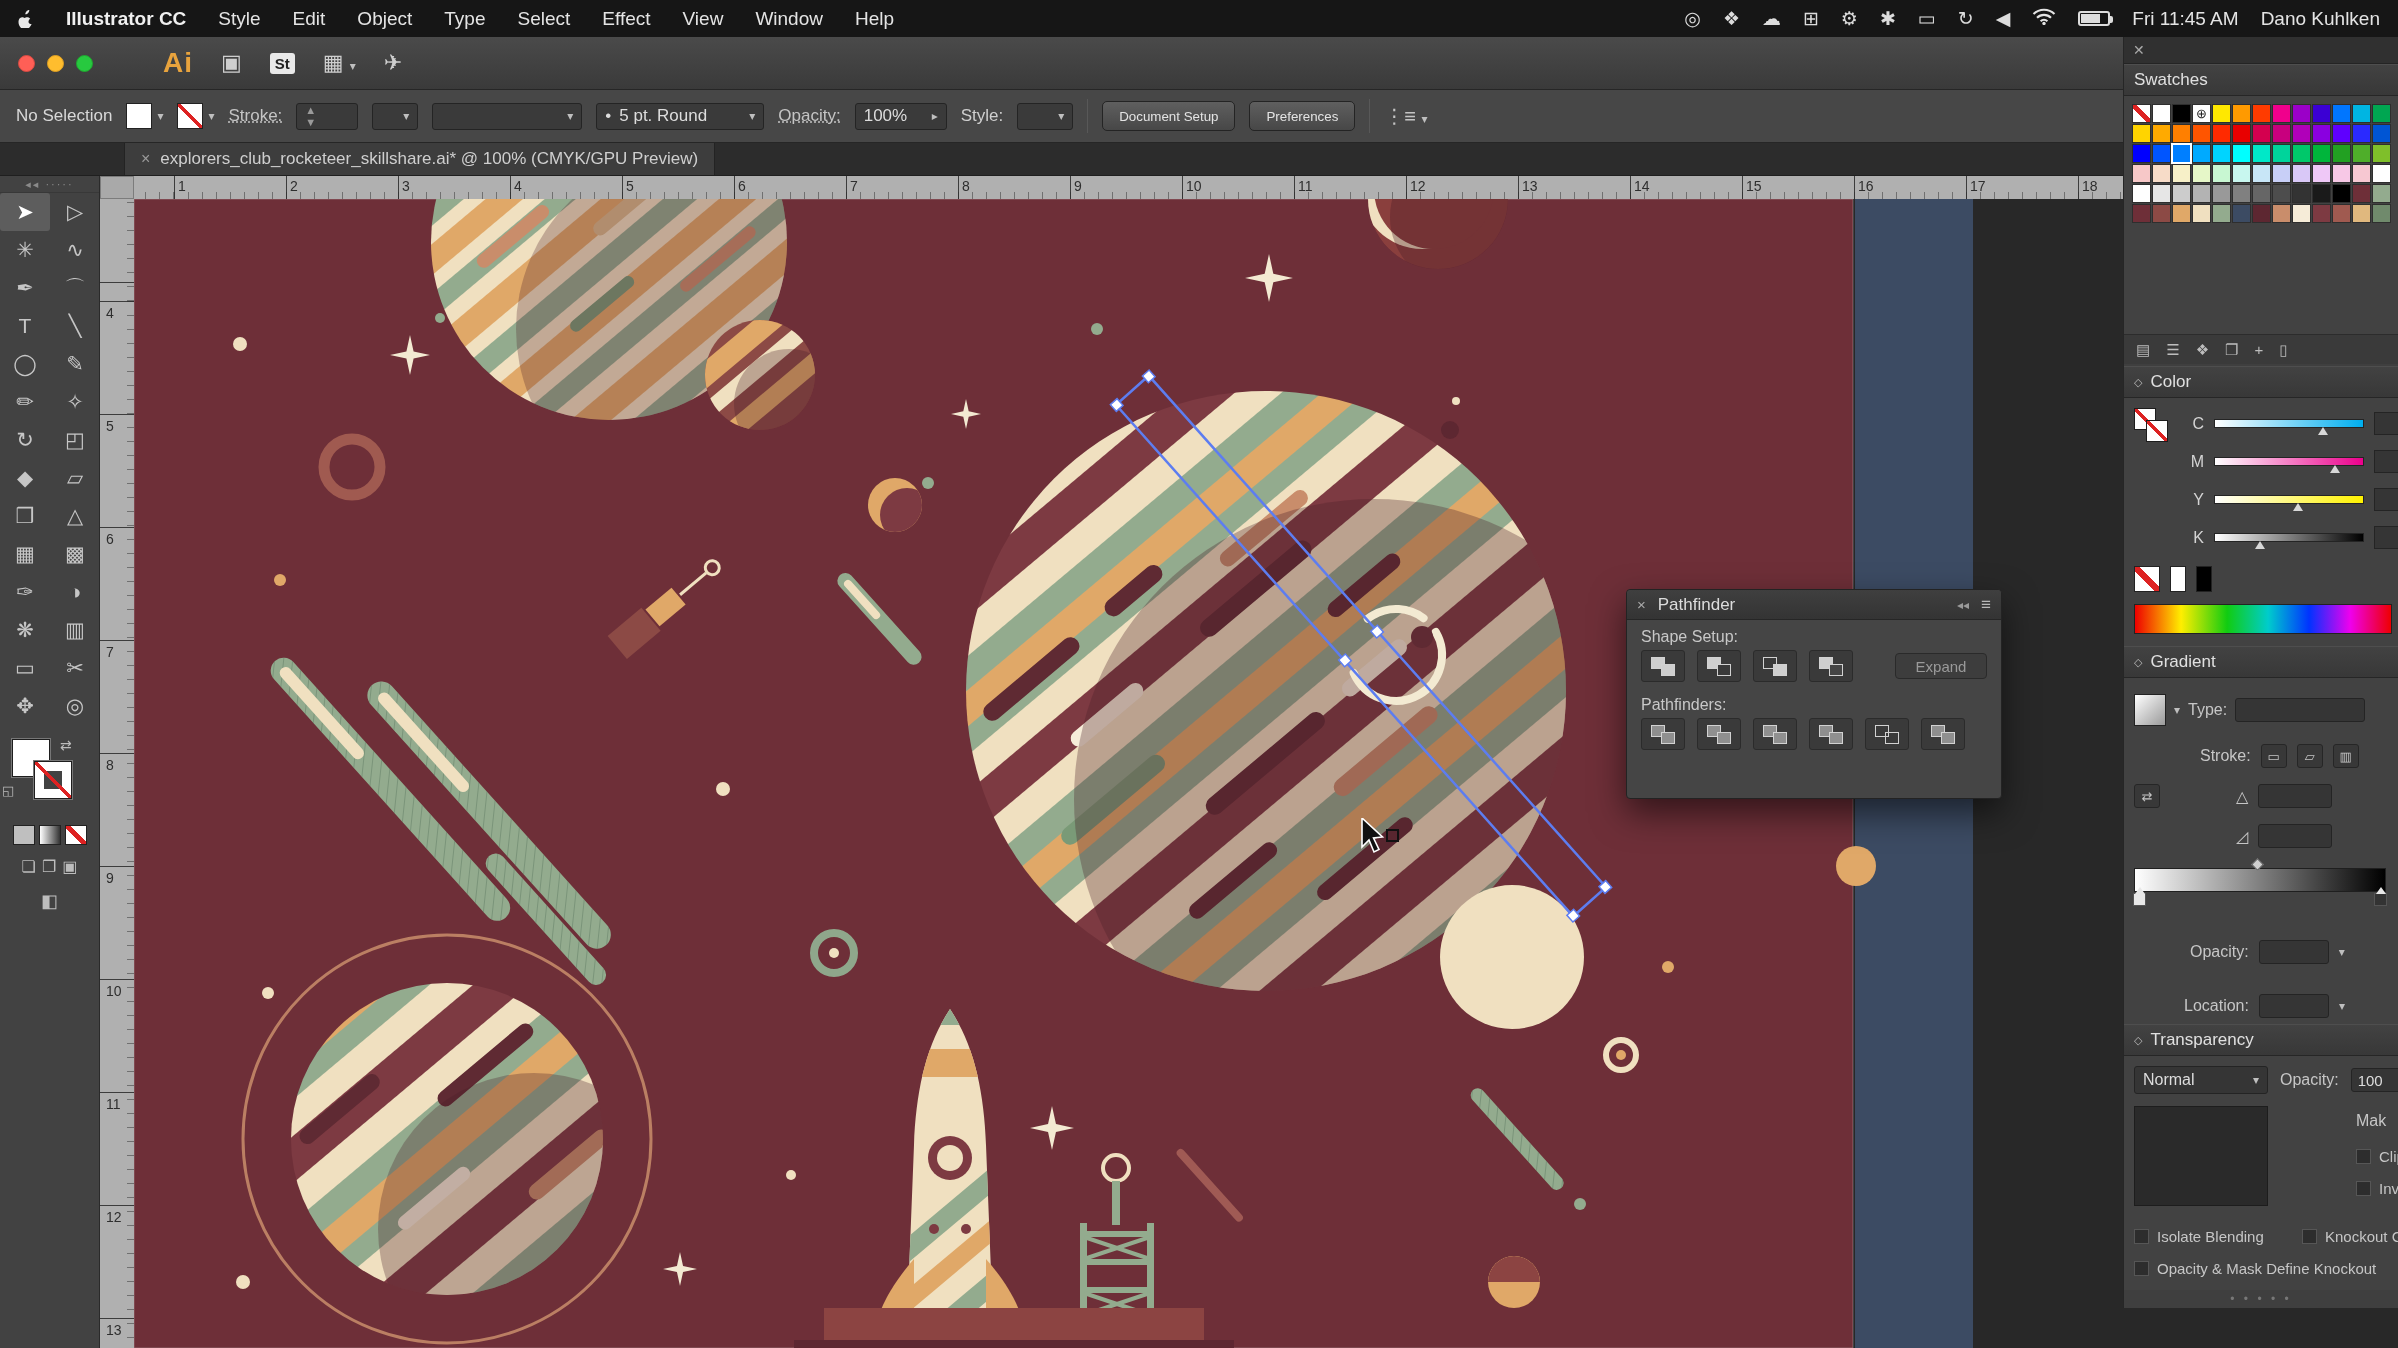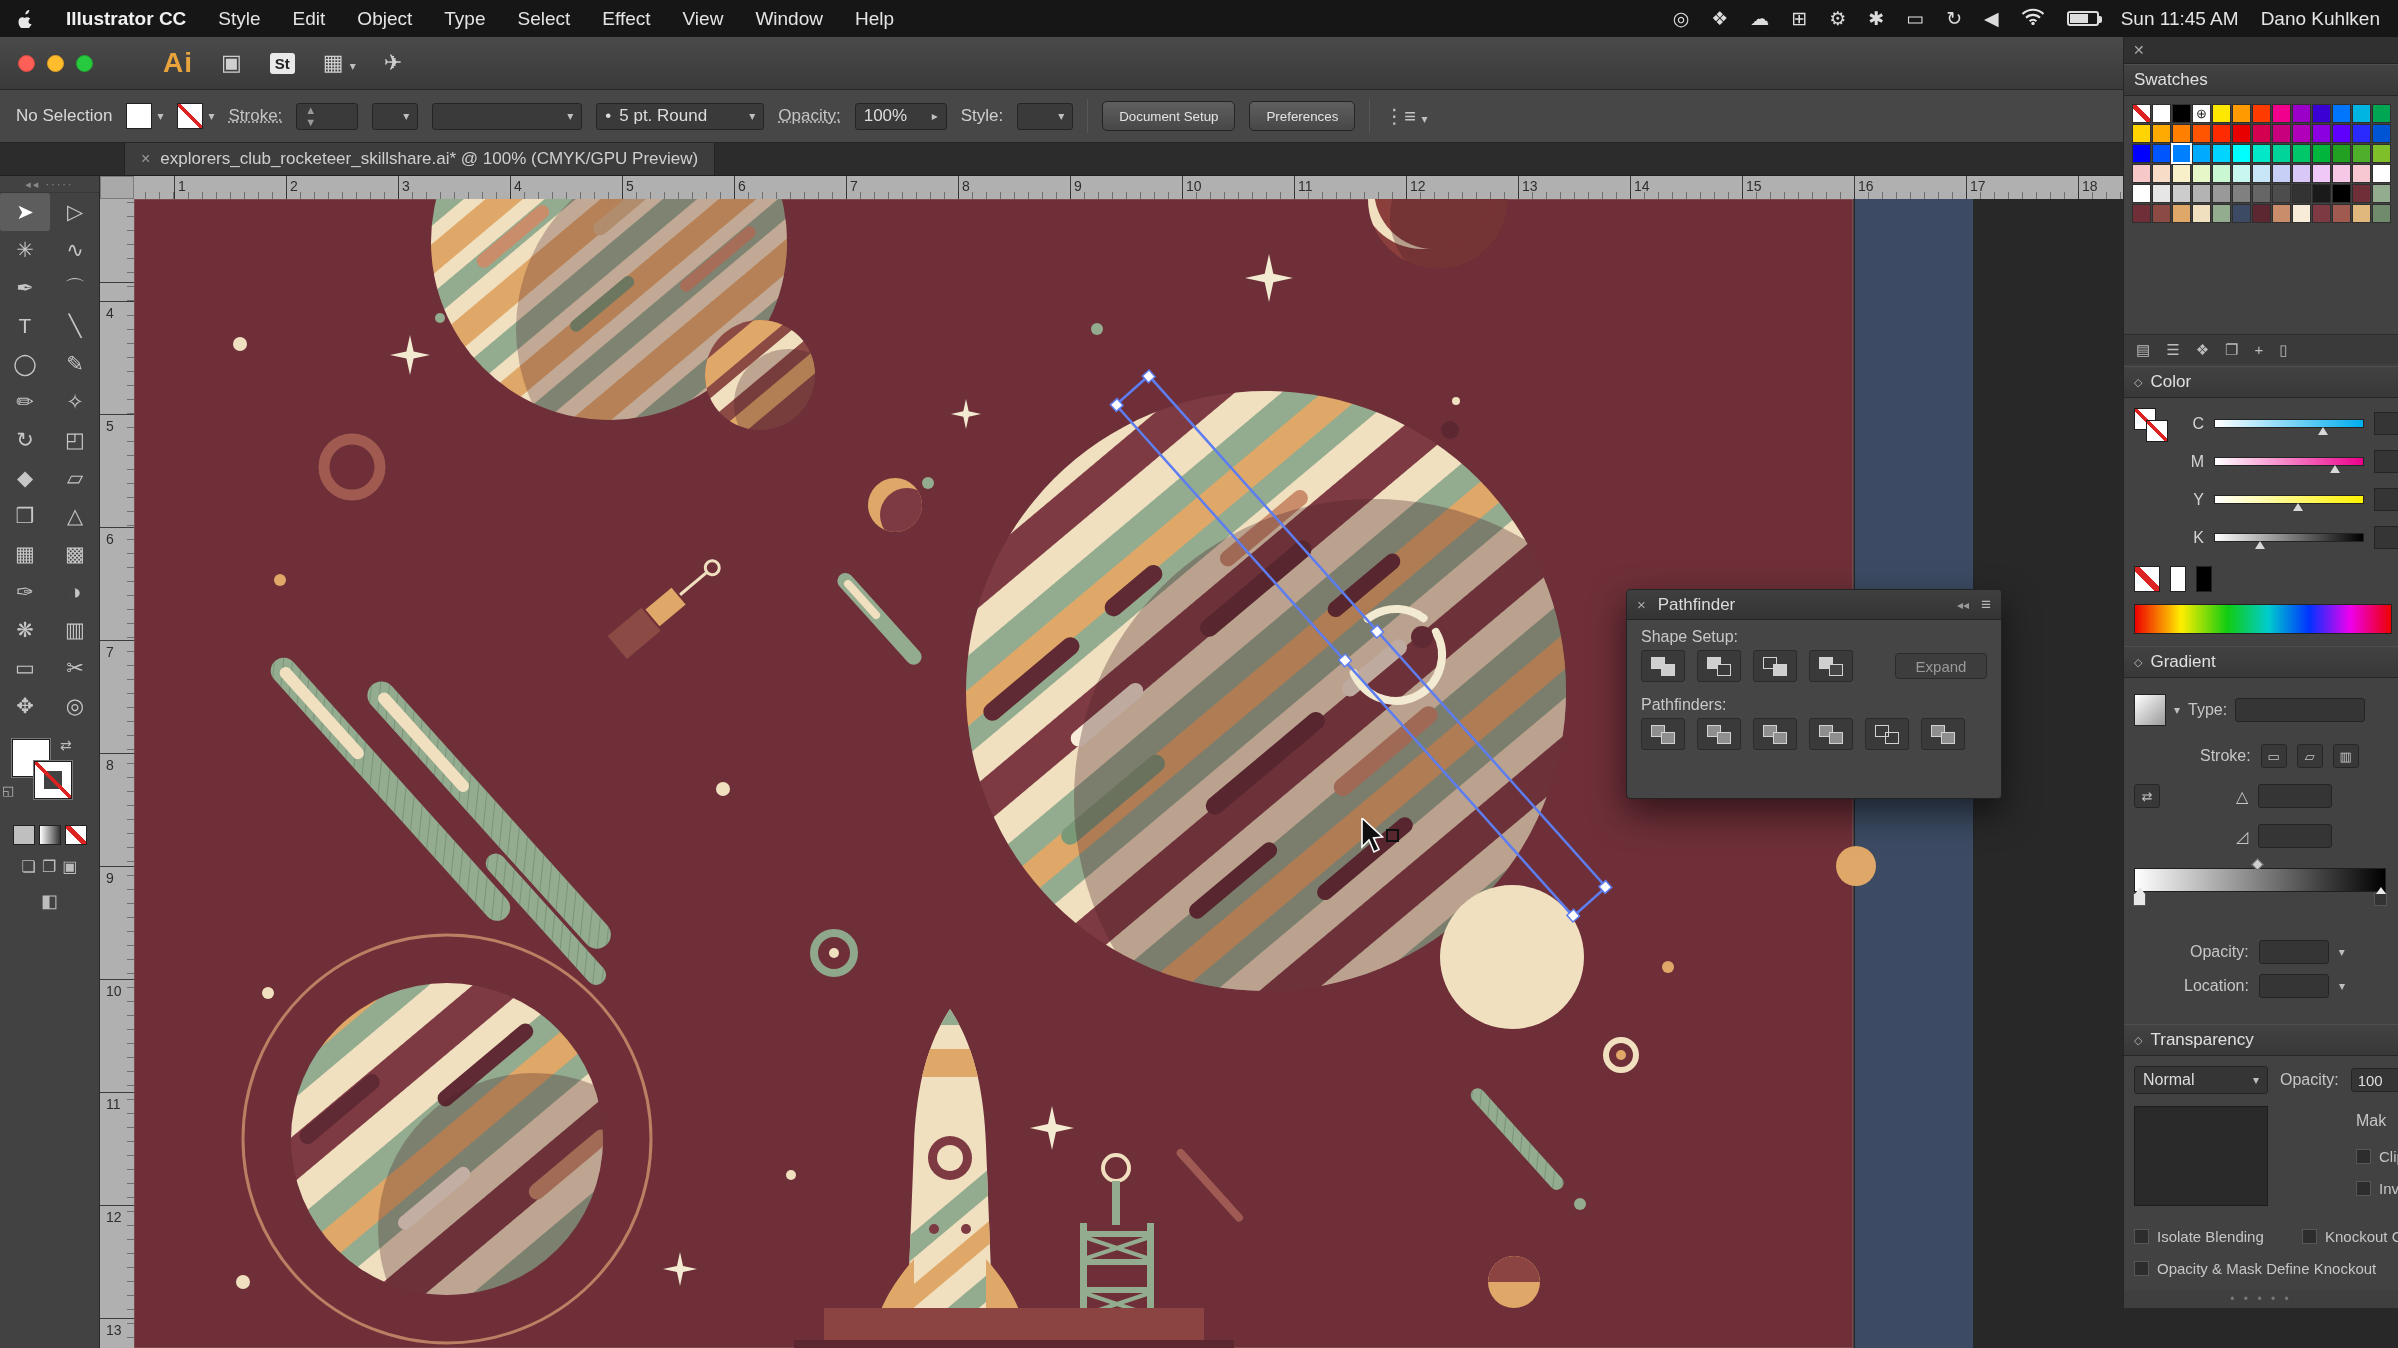--- a/index.html
+++ b/index.html
@@ -174,21 +174,21 @@
         <svg width="24" height="17" viewBox="0 0 24 17">
             <path d="M1.5,6 a15,15 0 0 1 21,0" stroke="#e4e4e4" fill="none" stroke-width="2.1"></path>
             <path d="M5,9.7 a10,10 0 0 1 14,0" stroke="#e4e4e4" fill="none" stroke-width="2.1"></path>
             <path d="M8.6,13.2 a5,5 0 0 1 6.8,0" stroke="#e4e4e4" fill="none" stroke-width="2.1"></path>
             <circle cx="12" cy="15.4" r="1.7" fill="#e4e4e4"></circle>
           </svg>
       </span>
       <span class="battery">
           <i></i>
         </span>
-      <span>Sun 11:45 AM</span>
+      <span>Fri 11:45 AM</span>
       <span>Dano Kuhlken</span>
     </div>
   </div>
 
   <div class="apphdr">
     <span style="display:flex;align-items:center;">
       <span class="tl" style="background:#ff5f56;border:1px solid #d94a42;"></span>
       <span class="tl" style="background:#ffbd2e;border:1px solid #dfa023;"></span>
       <span class="tl" style="background:#27c93f;border:1px solid #1fa82f;"></span>
     </span>
@@ -862,21 +862,21 @@
       <div class="grad-bar" style="left:10px;top:190px;width:252px;">
         <span class="mid" style="left:118px;"></span>
         <span class="stop" style="left:-2px;top:24px;"></span>
         <span class="stop" style="right:-2px;top:24px;background:#333;"></span>
       </div>
       <div style="position:absolute;left:66px;top:262px;display:flex;align-items:center;gap:10px;">
         <span class="lblr">Opacity:</span>
         <span class="g-field" style="width:70px;"></span>
         <span class="dd">▾</span>
       </div>
-      <div style="position:absolute;left:60px;top:296px;display:flex;align-items:center;gap:10px;">
+      <div style="position:absolute;left:60px;top:316px;display:flex;align-items:center;gap:10px;">
         <span class="lblr">Location:</span>
         <span class="g-field" style="width:70px;"></span>
         <span class="dd">▾</span>
       </div>
     </div>
 
     <div class="p-hdr" style="top:987px;">
       <span class="dia">◇</span>
         <span>Transparency</span>
     </div>

